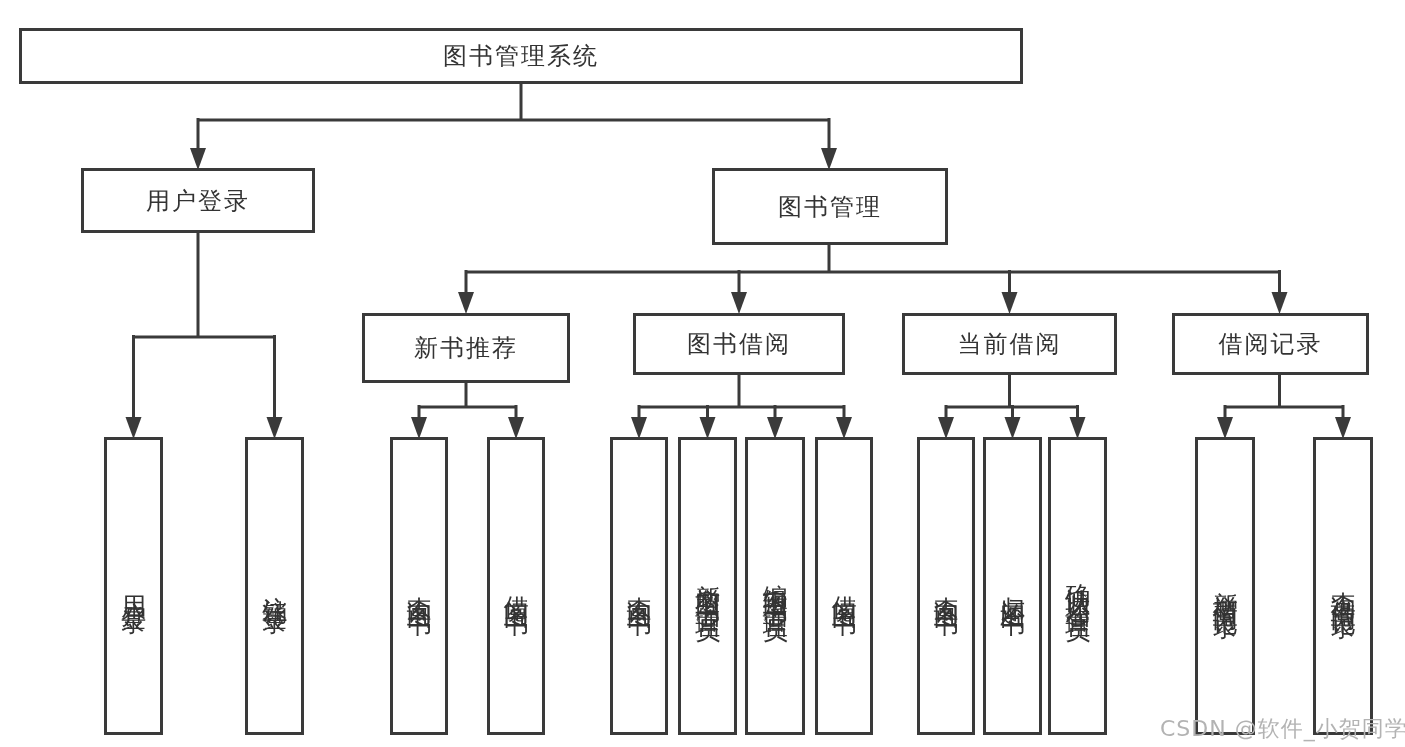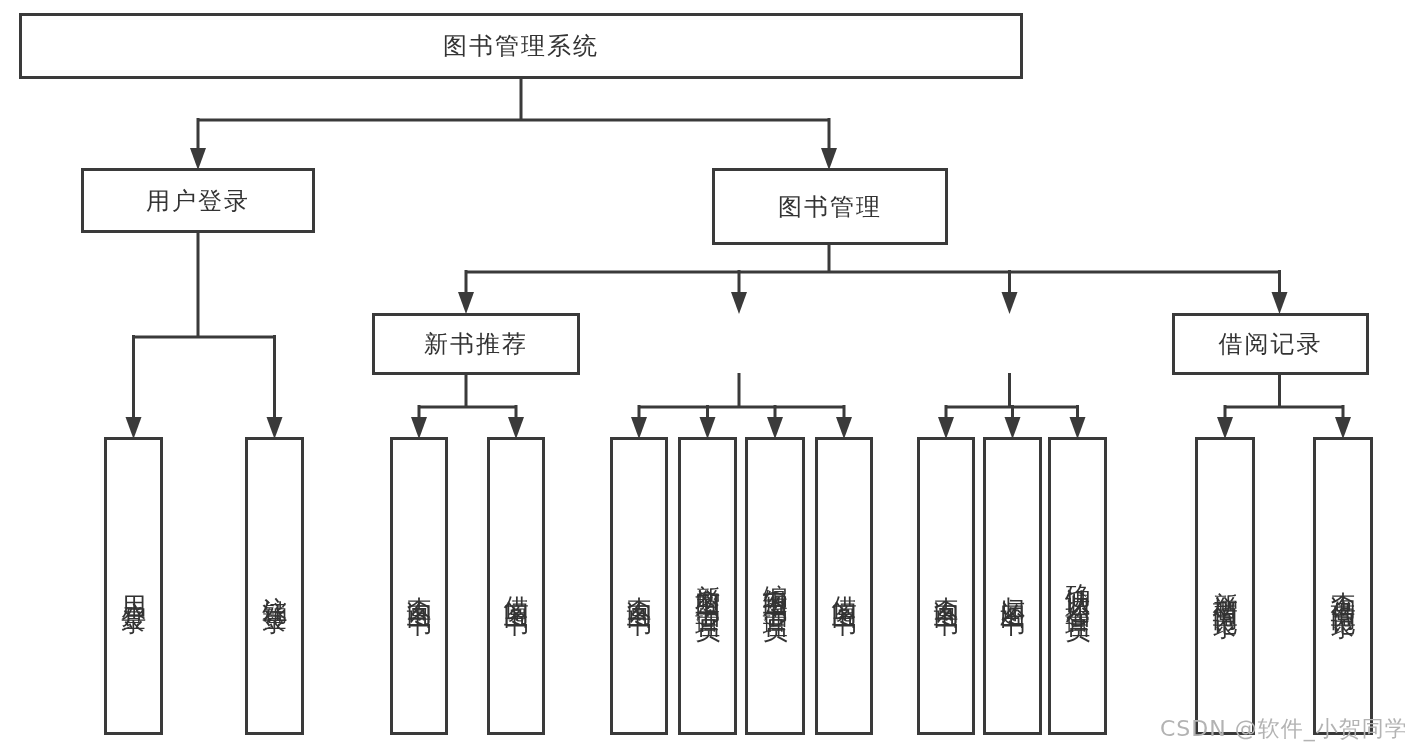--- a/index.html
+++ b/index.html
@@ -73,33 +73,39 @@
     <polygon points="699.5,417 715.5,417 707.5,439"></polygon>
     <polygon points="767,417 783,417 775,439"></polygon>
     <polygon points="836,417 852,417 844,439"></polygon>
     <polygon points="938,417 954,417 946,439"></polygon>
     <polygon points="1004.5,417 1020.5,417 1012.5,439"></polygon>
     <polygon points="1069.5,417 1085.5,417 1077.5,439"></polygon>
     <polygon points="1217,417 1233,417 1225,439"></polygon>
     <polygon points="1335,417 1351,417 1343,439"></polygon>
   </svg>
 
-  <div class="box hbox" style="left:19px;top:13px;width:1004px;height:66px">
+  <div class="box hbox" style="left:19px;top:28px;width:1004px;height:56px">
     <span class="lbl">图书管理系统</span>
   </div>
 
   <div class="box hbox" style="left:81px;top:168px;width:234px;height:65px">
     <span class="lbl">用户登录</span>
   </div>
   <div class="box hbox" style="left:712px;top:168px;width:236px;height:77px">
     <span class="lbl">图书管理</span>
   </div>
 
-  <div class="box hbox" style="left:372px;top:313px;width:208px;height:62px">
+  <div class="box hbox" style="left:362px;top:313px;width:208px;height:70px">
     <span class="lbl">新书推荐</span>
+  </div>
+  <div class="box hbox" style="left:633px;top:313px;width:212px;height:62px">
+    <span class="lbl">图书借阅</span>
+  </div>
+  <div class="box hbox" style="left:902px;top:313px;width:215px;height:62px">
+    <span class="lbl">当前借阅</span>
   </div>
   <div class="box hbox" style="left:1172px;top:313px;width:197px;height:62px">
     <span class="lbl">借阅记录</span>
   </div>
 
   <div class="box vbox" style="left:104px;top:437px;width:59px;height:298px">
     <span class="lbl">用户登录</span>
   </div>
   <div class="box vbox" style="left:245px;top:437px;width:59px;height:298px">
     <span class="lbl">注销登录</span>

